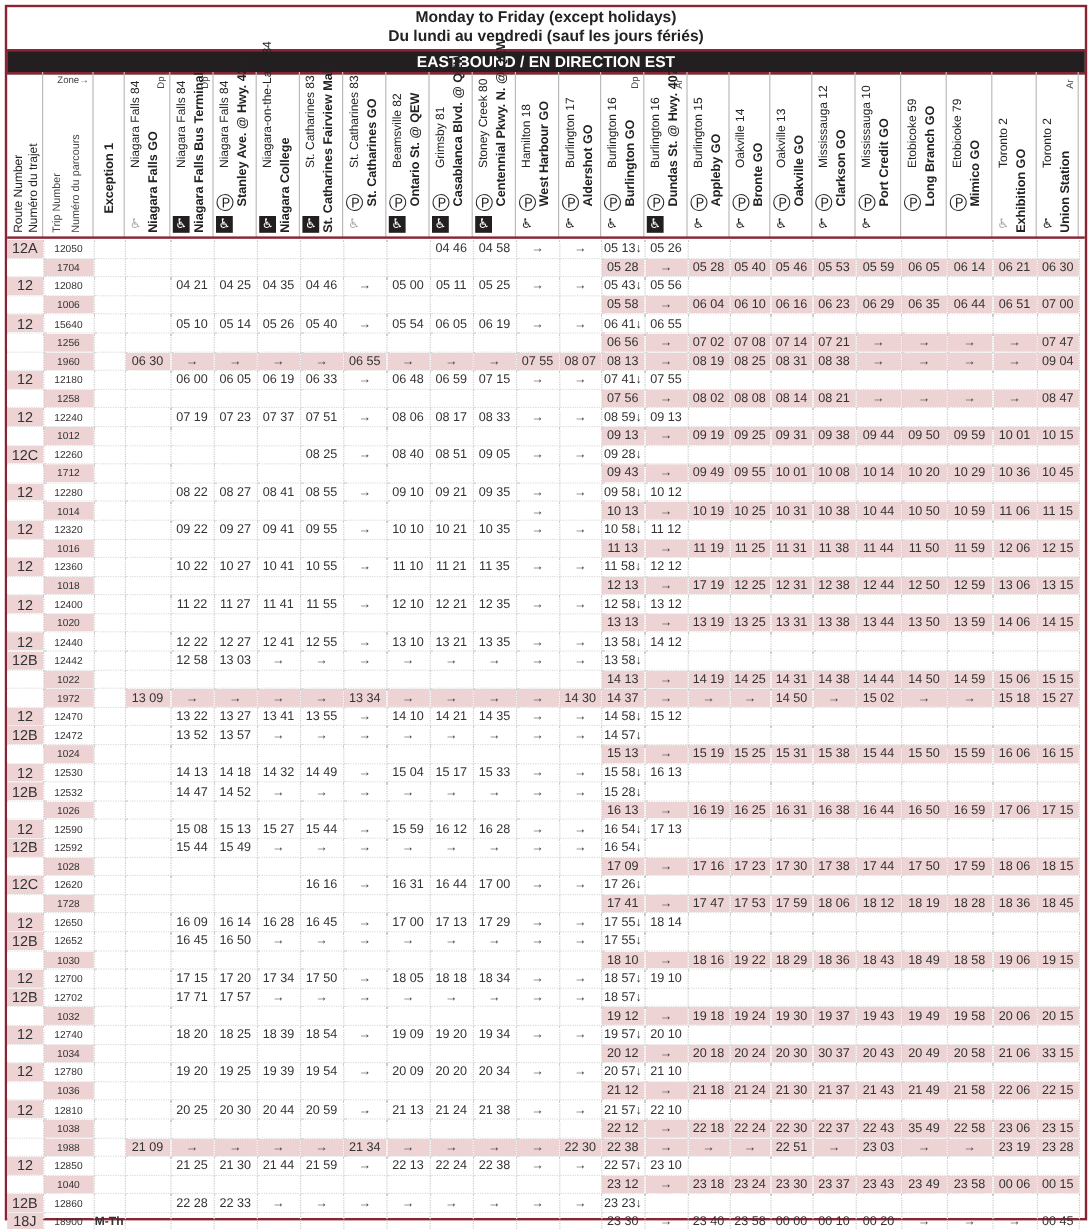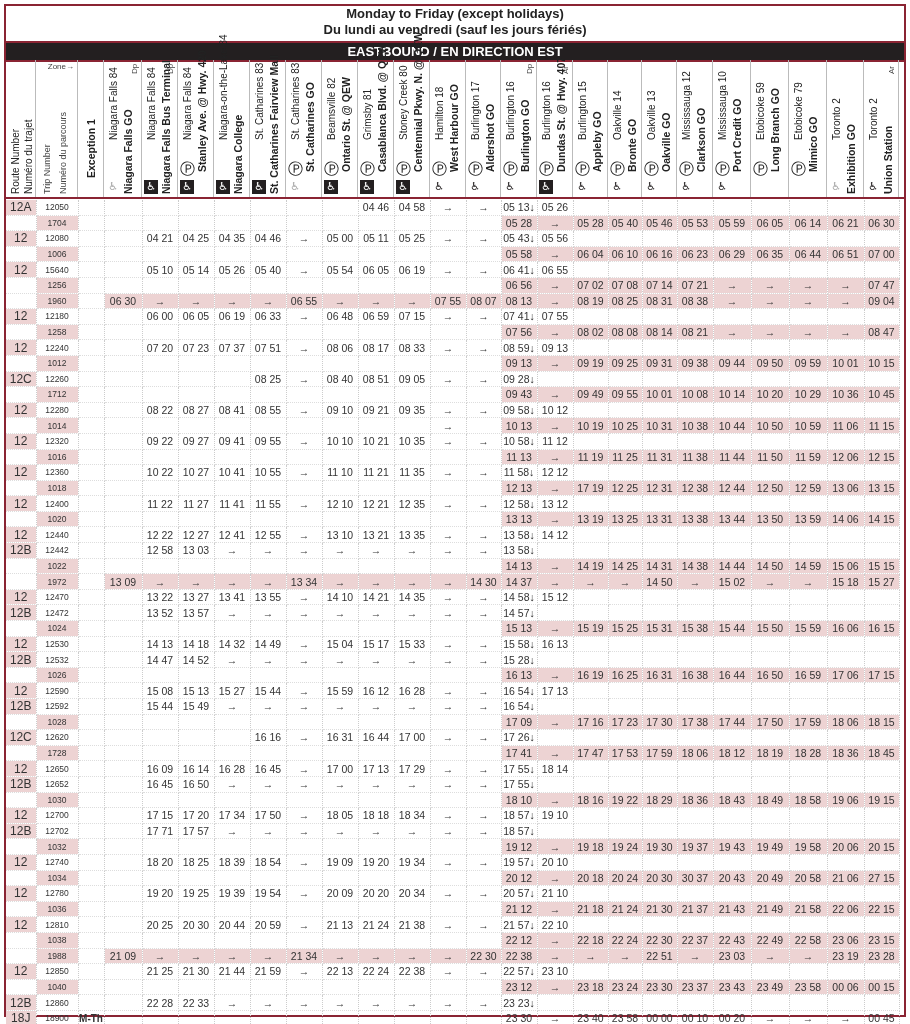--- a/index.html
+++ b/index.html
@@ -453,21 +453,21 @@
         <td class="data pink">→</td>
         <td class="data pink">→</td>
         <td class="data pink">→</td>
         <td class="data pink">08 47</td>
       </tr>
       <tr class="bus">
         <td class="route">12</td>
         <td class="trip">12240</td>
         <td class="exc"></td>
         <td class="data"></td>
-        <td class="data">07 20</td>
+        <td class="data">07 19</td>
         <td class="data">07 23</td>
         <td class="data">07 37</td>
         <td class="data">07 51</td>
         <td class="data">→</td>
         <td class="data">08 06</td>
         <td class="data">08 17</td>
         <td class="data">08 33</td>
         <td class="data">→</td>
         <td class="data">→</td>
         <td class="data">08 59↓</td>
@@ -1391,21 +1391,21 @@
         <td class="data pink">20 12</td>
         <td class="data pink">→</td>
         <td class="data pink">20 18</td>
         <td class="data pink">20 24</td>
         <td class="data pink">20 30</td>
         <td class="data pink">30 37</td>
         <td class="data pink">20 43</td>
         <td class="data pink">20 49</td>
         <td class="data pink">20 58</td>
         <td class="data pink">21 06</td>
-        <td class="data pink">27 15</td>
+        <td class="data pink">33 15</td>
       </tr>
       <tr class="bus">
         <td class="route">12</td>
         <td class="trip">12780</td>
         <td class="exc"></td>
         <td class="data"></td>
         <td class="data">19 20</td>
         <td class="data">19 25</td>
         <td class="data">19 39</td>
         <td class="data">19 54</td>
@@ -1496,21 +1496,21 @@
         <td class="data"></td>
         <td class="data"></td>
         <td class="data"></td>
         <td class="data pink">22 12</td>
         <td class="data pink">→</td>
         <td class="data pink">22 18</td>
         <td class="data pink">22 24</td>
         <td class="data pink">22 30</td>
         <td class="data pink">22 37</td>
         <td class="data pink">22 43</td>
-        <td class="data pink">22 49</td>
+        <td class="data pink">35 49</td>
         <td class="data pink">22 58</td>
         <td class="data pink">23 06</td>
         <td class="data pink">23 15</td>
       </tr>
       <tr class="train full">
         <td class="route"></td>
         <td class="trip">1988</td>
         <td class="exc"></td>
         <td class="data">21 09</td>
         <td class="data">→</td>

